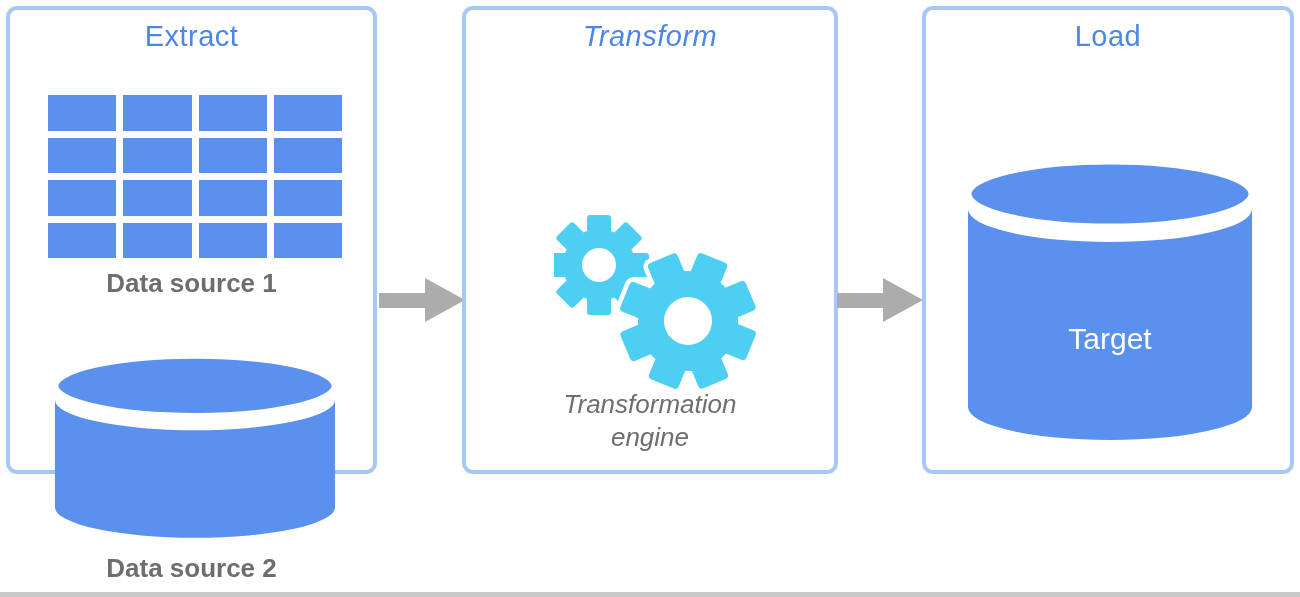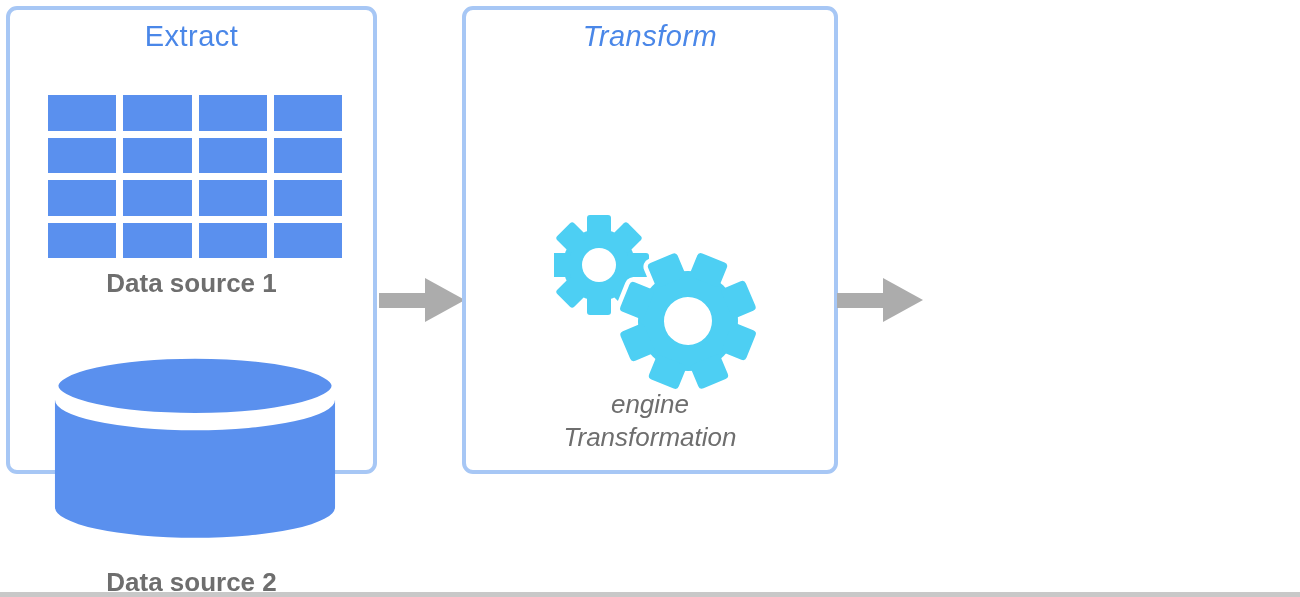--- a/index.html
+++ b/index.html
@@ -42,21 +42,21 @@
   .table-grid .cell{background:#5a90ee;}
   .shape-label{
     position:absolute;
     left:0;right:0;
     text-align:center;
     font-size:26px;
     font-weight:700;
     color:#6e6e6e;
   }
   .label-source1{top:258px;}
-  .label-source2{top:557px;}
+  .label-source2{top:543px;}
   .cyl-svg{position:absolute;display:block;}
   .cyl-extract{left:42px;top:342px;width:286px;height:192px;}
   .cyl-load{left:39px;top:148px;width:290px;height:285px;}
   .target-label{
     position:absolute;
     left:39px;top:312px;width:290px;
     text-align:center;
     font-size:30px;
     font-weight:400;
     color:#ffffff;
@@ -162,27 +162,38 @@
         <rect x="-16" y="-68" width="32" height="26" rx="4" transform="rotate(135)"></rect>
         <rect x="-16" y="-68" width="32" height="26" rx="4" transform="rotate(180)"></rect>
         <rect x="-16" y="-68" width="32" height="26" rx="4" transform="rotate(225)"></rect>
         <rect x="-16" y="-68" width="32" height="26" rx="4" transform="rotate(270)"></rect>
         <rect x="-16" y="-68" width="32" height="26" rx="4" transform="rotate(315)"></rect>
         <circle r="24" fill="#ffffff"></circle>
       </g>
     </svg>
 
     <div class="engine-label">
+      <div>Transformation</div>
       <div>engine</div>
-      <div>Transformation</div>
     </div>
   </div>
 
   <svg class="arrow-svg arrow-2" viewBox="0 0 86 44">
     <g fill="#acacac">
       <rect x="0" y="15" width="50" height="15"></rect>
       <polygon points="46,0 86,22 46,44"></polygon>
     </g>
   </svg>
 
+  <div class="panel panel-load">
+    <div class="stage-title">Load</div>
+
+    <svg class="cyl-svg cyl-load" viewBox="0 0 290 285">
+      <g fill="#5a90ee">
+        <path d="M 3,51 L 3,249 A 142,33 0 0 0 287,249 L 287,51 A 142,33 0 0 1 3,51 Z"></path>
+        <ellipse cx="145" cy="36" rx="142" ry="33" stroke="#ffffff" stroke-width="7"></ellipse>
+      </g>
+    </svg>
+    <div class="target-label">Target</div>
+  </div>
 
   <div class="bottom-bar"></div>
 </div>
 
 </body></html>

